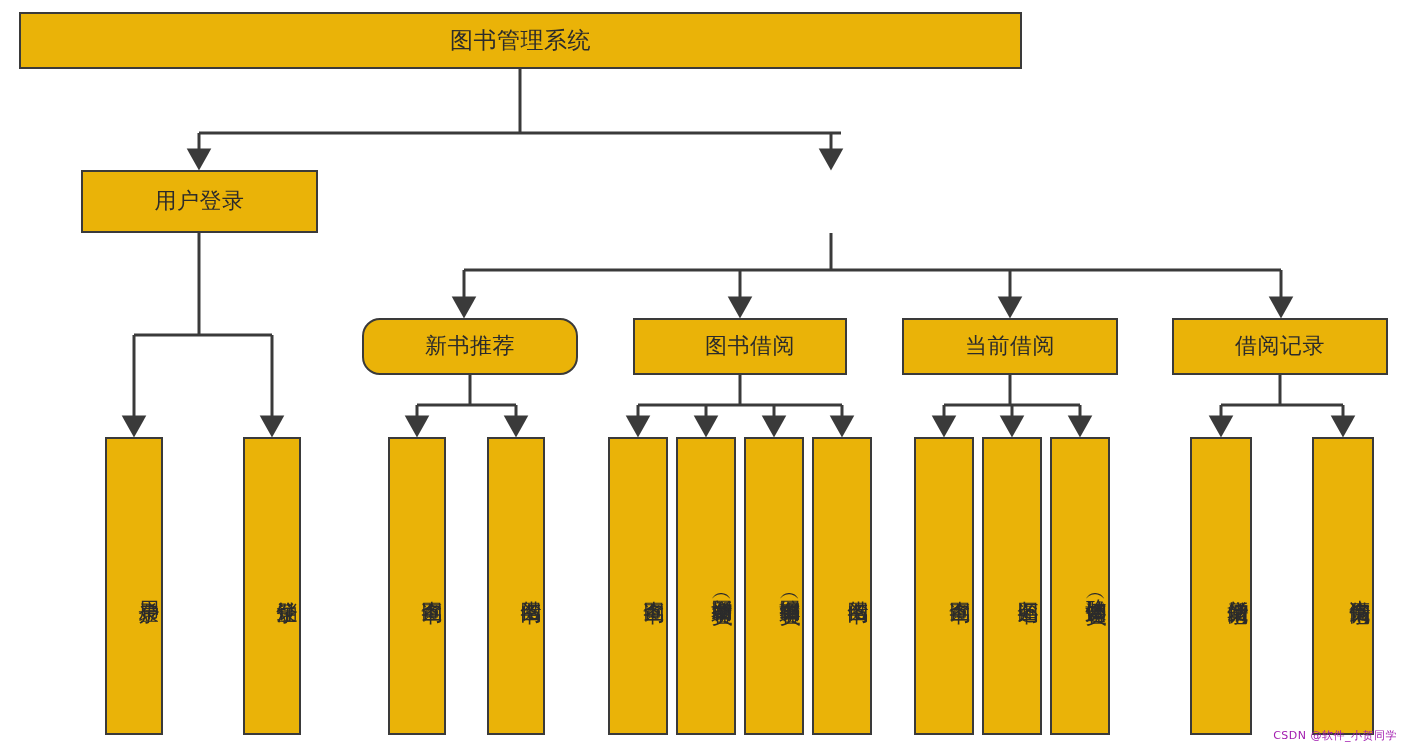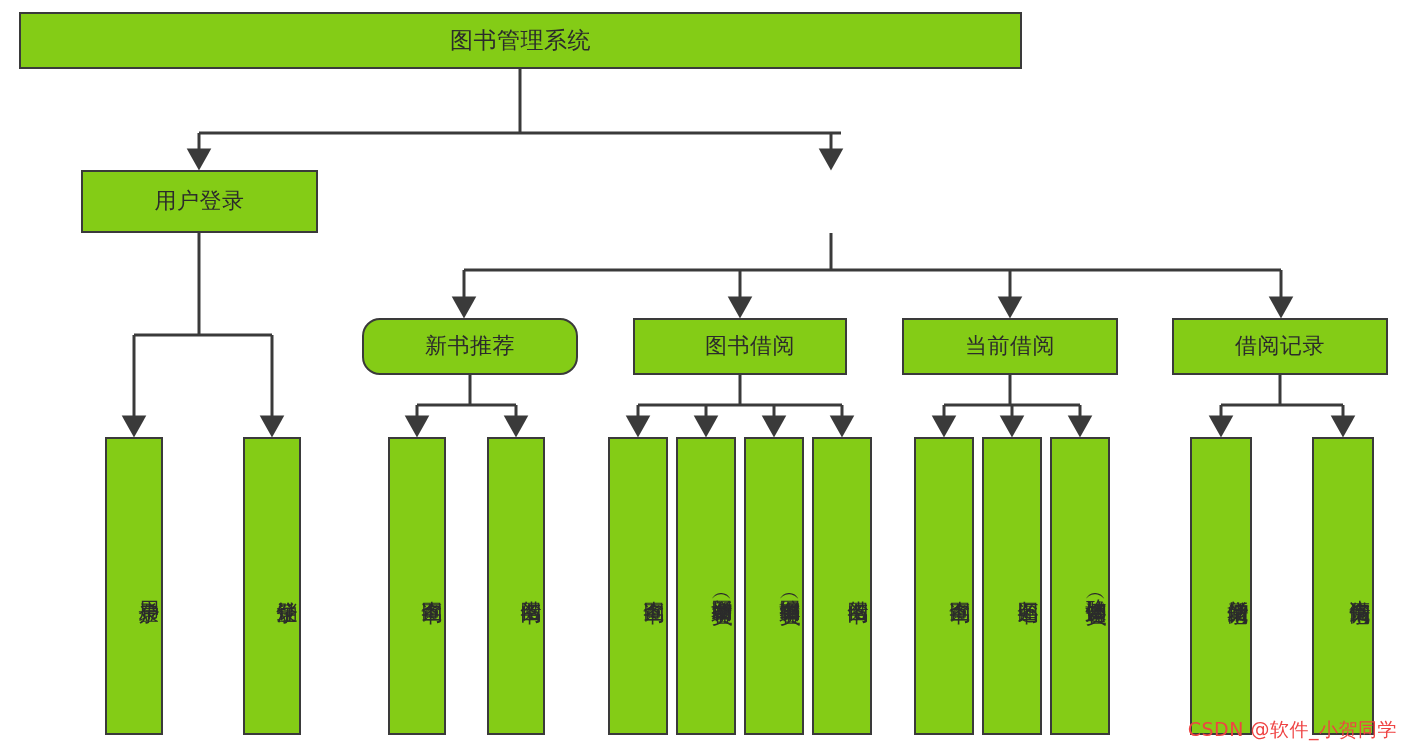--- a/index.html
+++ b/index.html
@@ -21,21 +21,21 @@
     position: absolute;
     left: 0;
     top: 0;
     width: 1405px;
     height: 747px;
     pointer-events: none;
   }
   .node {
     position: absolute;
     box-sizing: border-box;
-    background: #84cc16;
+    background: #eab308;
     border: 2.5px solid #3a3a3a;
     display: flex;
     align-items: center;
     justify-content: center;
     color: #2b2b2b;
     text-align: center;
   }
   .node-h {
     font-size: 22px;
     letter-spacing: 0.5px;
@@ -56,22 +56,22 @@
   }
   .node-v .vtext {
     writing-mode: vertical-rl;
     text-orientation: upright;
     white-space: nowrap;
   }
   .watermark {
     position: absolute;
     right: 8px;
     bottom: 4px;
-    font-size: 19px;
-    color: #ef4444;
+    font-size: 11px;
+    color: #a21caf;
     letter-spacing: 0.5px;
     white-space: nowrap;
   }
 </style>
 </head>
 <body>
 
 <div id="diagram-root">
 
   <svg class="edges" viewBox="0 0 1405 747" width="1405" height="747" xmlns="http://www.w3.org/2000/svg">

